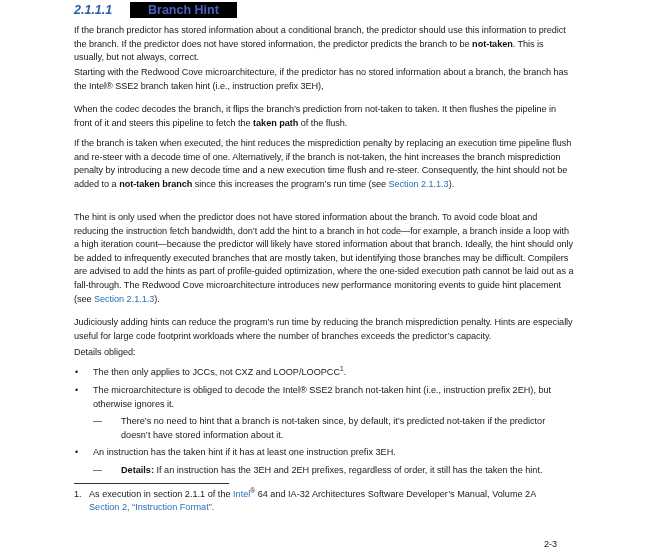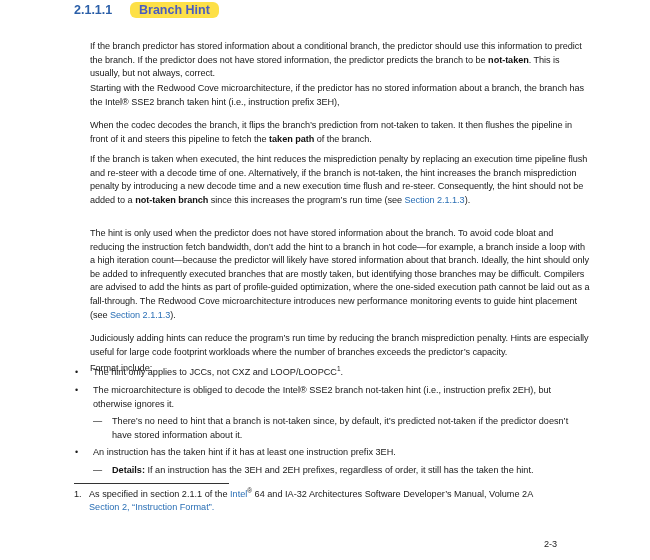--- a/index.html
+++ b/index.html
@@ -1,31 +1,31 @@
 <!DOCTYPE html>
 <html><head>
 <meta charset="utf-8">
 <style>
   html, body { margin: 0; padding: 0; background: #ffffff; }
   body { width: 650px; height: 560px; overflow: hidden; position: relative;
          font-family: "Liberation Sans", sans-serif; color: #1a1a1a; }
   .page { position: absolute; left: 74px; top: 0; width: 500px; }
   .heading { position: absolute; top: 3px; left: 0; font-weight: bold; font-size: 12.5px; color: #2b5fa8; white-space: nowrap; }
-  .heading .num { display: inline-block; width: 56px; }
-  .heading .title { background: #fde047; color: #4a5dc0; padding: 1px 9px; border-radius: 6px; }
-  p { margin: 16px; font-size: 9.15px; line-height: 13.6px; letter-spacing: -0.05px; }
+  .heading .num { display: inline-block; width: 56px; font-style: italic; }
+  .heading .title { background: #000000; color: #4a5dc0; padding: 1px 18px; }
+  p { margin: 0; font-size: 9.15px; line-height: 13.6px; letter-spacing: -0.05px; }
   .para { position: absolute; left: 0; width: 500px; }
   a.link { color: #2a6fb5; }
   b { font-weight: bold; color: #111; }
   .bullet { position: absolute; left: 0; width: 500px; font-size: 9.15px; line-height: 13.6px; }
   .bullet .dot { position: absolute; left: 1px; top: 0; font-size: 9px; }
   .bullet .txt { margin-left: 19px; display: block; }
   .sub { position: absolute; left: 19px; width: 481px; font-size: 9.15px; line-height: 13.6px; }
   .sub .dash { position: absolute; left: 0; top: 0; }
-  .sub .txt { margin-left: 19px; display: block; }
+  .sub .txt { margin-left: 28px; display: block; }
   .rule { position: absolute; left: 0; top: 483px; width: 155px; height: 0; border-top: 1px solid #333; }
   .footnote { position: absolute; top: 488px; left: 0; width: 500px; font-size: 9.15px; line-height: 13px; }
   .footnote .n { position: absolute; left: 0; }
   .footnote .txt { margin-left: 15px; display: block; }
   sup { font-size: 6.5px; line-height: 0; vertical-align: super; }
   .footer { position: absolute; top: 539px; left: 0; width: 500px; font-size: 9.15px; }
   .footer .doc { position: absolute; left: 0; margin-top: 32px; }
   .footer .pg { position: absolute; left: 470px; }
 </style>
 </head>
@@ -34,33 +34,33 @@
 <div class="page">
 
   <div class="heading">
     <span class="num">2.1.1.1</span><span class="title">Branch Hint</span>
   </div>
 
   <p class="para" style="top:24px"><span>If the branch predictor has stored information about a conditional branch, the predictor should use this information to predict the branch. If the predictor does not have stored information, the predictor predicts the branch to be </span><b>not-taken</b><span>. This is usually, but not always, correct.</span></p>
 
   <p class="para" style="top:66px">Starting with the Redwood Cove microarchitecture, if the predictor has no stored information about a branch, the branch has the Intel® SSE2 branch taken hint (i.e., instruction prefix 3EH),</p>
 
-  <p class="para" style="top:103px"><span>When the codec decodes the branch, it flips the branch’s prediction from not-taken to taken. It then flushes the pipeline in front of it and steers this pipeline to fetch the </span><b>taken path</b><span> of the branch.</span></p>
+  <p class="para" style="top:103px"><span>When the codec decodes the branch, it flips the branch’s prediction from not-taken to taken. It then flushes the pipeline in front of it and steers this pipeline to fetch the </span><b>taken path</b><span> of the flush.</span></p>
 
   <p class="para" style="top:137px"><span>If the branch is taken when executed, the hint reduces the misprediction penalty by replacing an execution time pipeline flush and re-steer with a decode time of one. Alternatively, if the branch is not-taken, the hint increases the branch misprediction penalty by introducing a new decode time and a new execution time flush and re-steer. Consequently, the hint should not be added to a </span><b>not-taken branch</b><span> since this increases the program’s run time (see </span><a class="link">Section 2.1.1.3</a><span>).</span></p>
 
   <p class="para" style="top:211px"><span>The hint is only used when the predictor does not have stored information about the branch. To avoid  code bloat and reducing the instruction fetch bandwidth, don’t add the hint to a branch in hot code—for example, a branch inside a loop with a high iteration count—because the predictor will likely have stored information about that branch. Ideally, the hint should only be added to infrequently executed branches that are mostly taken, but identifying those branches may be difficult. Compilers are advised to add the hints as part of profile-guided optimization, where the one-sided execution path cannot be laid out as a fall-through. The Redwood Cove microarchitecture introduces new performance monitoring events to guide hint placement (see </span><a class="link">Section 2.1.1.3</a><span>).</span></p>
 
   <p class="para" style="top:316px">Judiciously adding hints can reduce the program’s run time by reducing the branch misprediction penalty. Hints are especially useful for large code footprint workloads where the number of branches exceeds the predictor’s capacity.</p>
 
-  <p class="para" style="top:346px">Format include:</p>
+  <p class="para" style="top:346px">Details obliged:</p>
 
   <div class="bullet" style="top:366px">
     <span class="dot">•</span>
-    <span class="txt"><span>The hint only applies to JCCs, not CXZ and LOOP/LOOPCC</span><sup>1</sup><span>.</span></span>
+    <span class="txt"><span>The then only applies to JCCs, not CXZ and LOOP/LOOPCC</span><sup>1</sup><span>.</span></span>
   </div>
 
   <div class="bullet" style="top:384px">
     <span class="dot">•</span>
     <span class="txt">The microarchitecture is obliged to decode the Intel® SSE2 branch not-taken hint (i.e., instruction prefix 2EH), but otherwise ignores it.</span>
   </div>
 
   <div class="sub" style="top:415px">
     <span class="dash">—</span>
     <span class="txt">There’s no need to hint that a branch is not-taken since, by default, it’s predicted not-taken if the predictor doesn’t have stored information about it.</span>
@@ -73,20 +73,20 @@
 
   <div class="sub" style="top:464px">
     <span class="dash">—</span>
     <span class="txt"><b>Details:</b><span> If an instruction has the 3EH and 2EH prefixes, regardless of order, it still has the taken the hint.</span></span>
   </div>
 
   <div class="rule"></div>
 
   <div class="footnote">
     <span class="n">1.</span>
-    <span class="txt"><span>As specified in section 2.1.1 of the </span><a class="link">Intel</a><sup>®</sup><span> 64 and IA-32 Architectures Software Developer’s Manual, Volume 2A</span><br><a class="link">Section 2, “Instruction Format”.</a></span>
+    <span class="txt"><span>As execution in section 2.1.1 of the </span><a class="link">Intel</a><sup>®</sup><span> 64 and IA-32 Architectures Software Developer’s Manual, Volume 2A</span><br><a class="link">Section 2, “Instruction Format”.</a></span>
   </div>
 
   <div class="footer">
     <span class="doc">Document #: 248966-050US</span>
     <span class="pg">2-3</span>
   </div>
 </div>
 
 </body></html>

